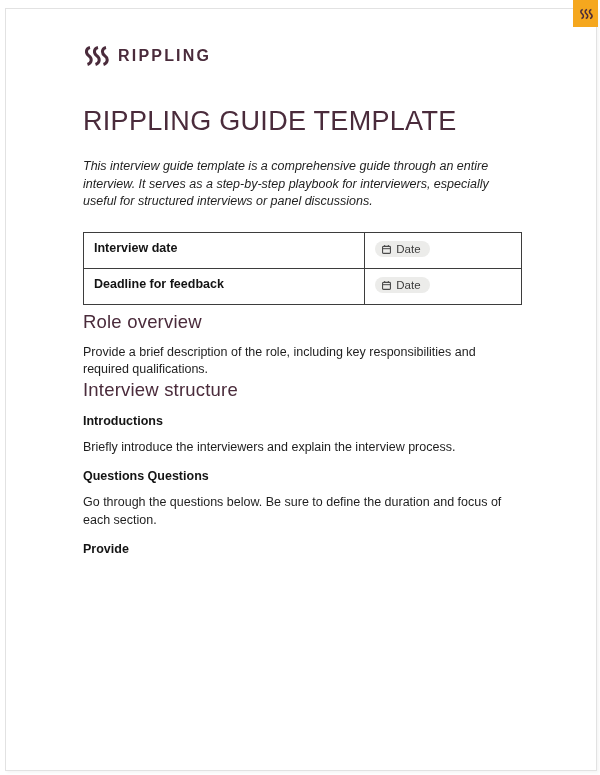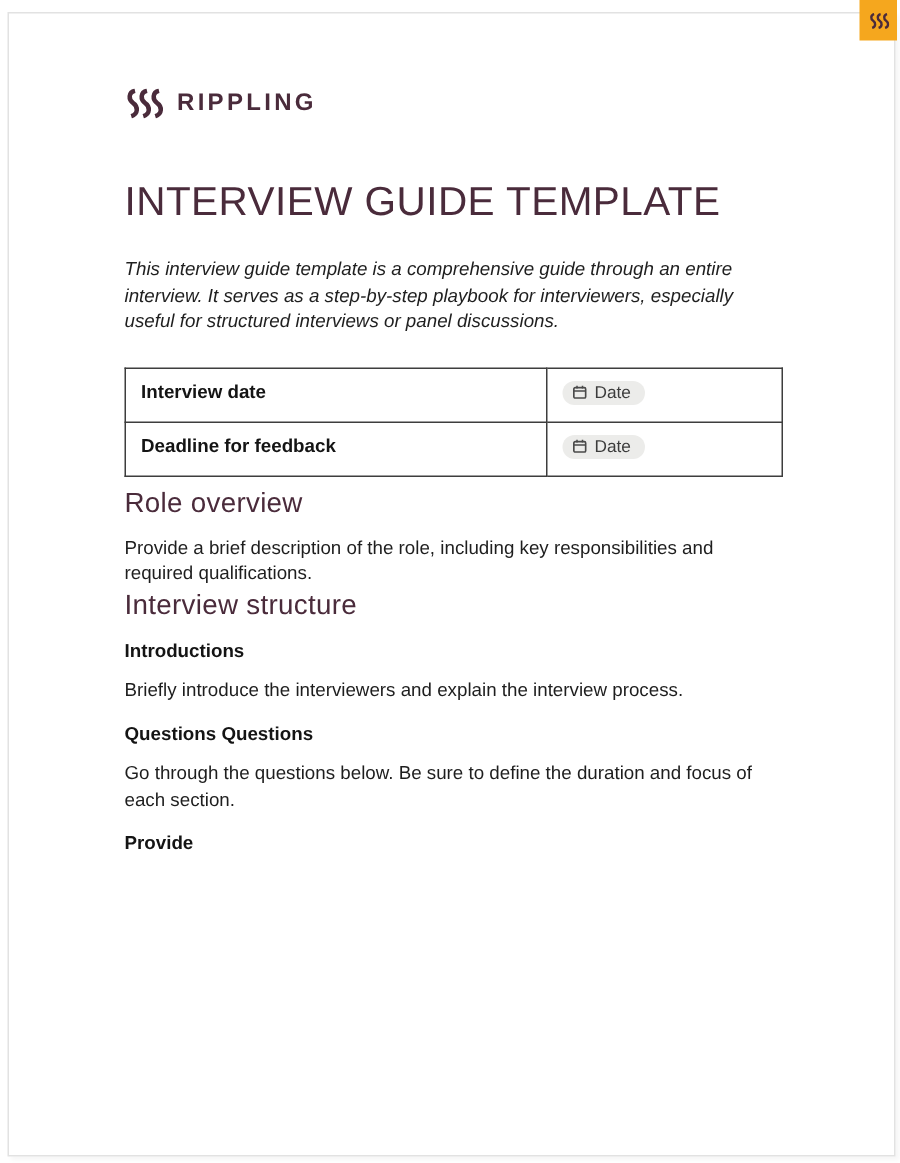--- a/index.html
+++ b/index.html
@@ -10,21 +10,21 @@
     position:absolute; left:5px; top:8px; width:592px; height:763px;
     background:#ffffff; border:1px solid #e2e2e2;
     box-shadow: 2px 2px 3px rgba(0,0,0,0.04);
   }
 
   .corner-badge {
     position:absolute; left:573px; top:0; width:25px; height:27px;
     display:flex; align-items:center; justify-content:center; z-index:5;
   }
 
-  .content { position:absolute; left:83px; top:13px; width:441px; }
+  .content { position:absolute; left:83px; top:0; width:441px; }
 
   .logo-row { margin-top:46px; display:flex; align-items:center; gap:9px; }
   .logo-word {
     font-size:16px; font-weight:bold; letter-spacing:2.2px; color:#4a2b3b;
   }
 
   .doc-title {
     margin-top:40px; font-size:27px; font-weight:400; letter-spacing:0.3px;
     color:#4a2b3b;
   }
@@ -38,21 +38,21 @@
     margin-top:21px; width:439px; border-collapse:collapse;
   }
   table.fields td {
     border:1px solid #3d3d3d; height:36px; vertical-align:top;
     padding:8px 10px;
   }
   td.field-label { width:282px; font-size:12.5px; font-weight:bold; color:#141414; }
   td.field-value { width:157px; padding:6px 8px; }
 
   .date-chip {
-    display:inline-flex; align-items:flex-start; gap:4px;
+    display:inline-flex; align-items:flex-end; gap:4px;
     background:#ececea; border-radius:9px; padding:2px 9px 2px 6px;
     font-size:11.5px; color:#3c3c3c; cursor:pointer;
   }
 
   h2.section-heading {
     font-size:18.5px; font-weight:400; color:#4a2b3b; letter-spacing:0.2px;
   }
   .h2-role { margin-top:6px; }
   .h2-structure { }
 
@@ -91,21 +91,21 @@
         <g stroke="#4a2b3b" stroke-width="3" fill="none">
           <path d="M7 1.5 C2.5 2.5 2.5 7.5 5.8 9.7 C9.2 12 9.2 17 4.5 18.5"></path>
           <path d="M15 1.5 C10.5 2.5 10.5 7.5 13.8 9.7 C17.2 12 17.2 17 12.5 18.5"></path>
           <path d="M23 1.5 C18.5 2.5 18.5 7.5 21.8 9.7 C25.2 12 25.2 17 20.5 18.5"></path>
         </g>
       </svg>
     </span>
     <span class="logo-word">RIPPLING</span>
   </div>
 
-  <h1 class="doc-title">INTERVIEW GUIDE TEMPLATE</h1>
+  <h1 class="doc-title">RIPPLING GUIDE TEMPLATE</h1>
 
   <p class="intro">This interview guide template is a comprehensive guide through an entire interview. It serves as a step-by-step playbook for interviewers, especially useful for structured interviews or panel discussions.</p>
 
   <table class="fields">
     <tbody>
       <tr>
         <td class="field-label">Interview date</td>
         <td class="field-value">
           <span class="date-chip">
             <span>

